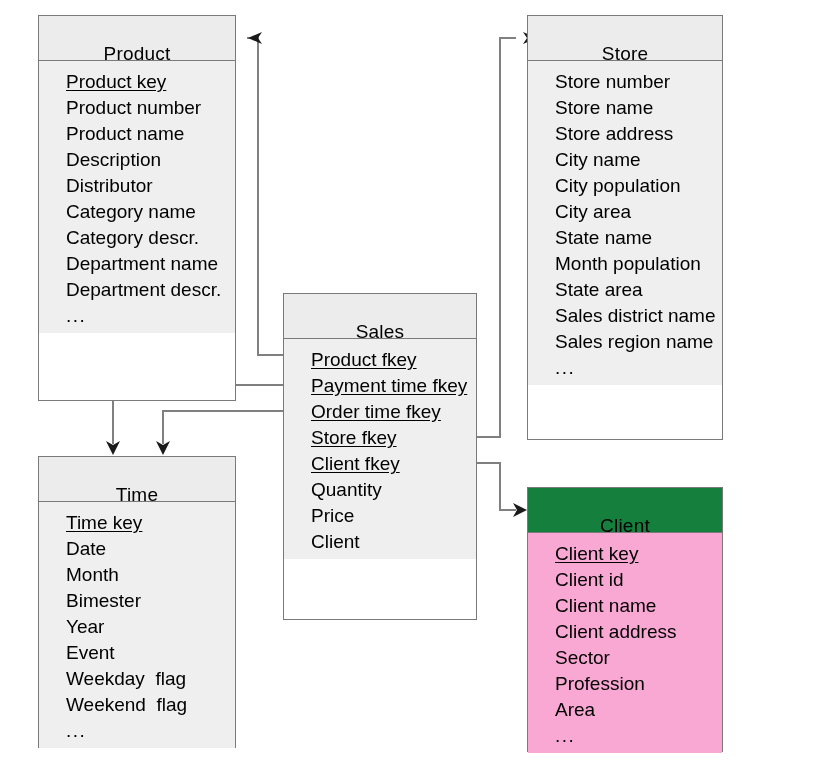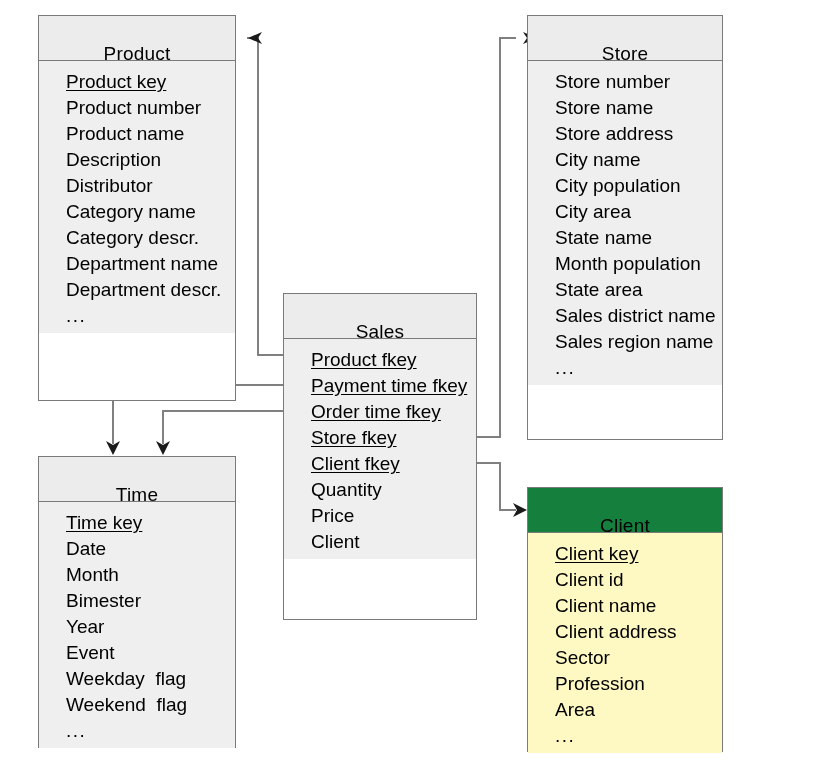--- a/index.html
+++ b/index.html
@@ -35,21 +35,21 @@
     color: #000000;
     letter-spacing: 0.2px;
     margin-top: 32px;
   }
   .entity-body {
     box-sizing: border-box;
     background: #efefef;
     padding: 8px 0 4px 0;
   }
   .entity--plainbody .entity-body {
-    background: #fef9c3;
+    background: #f9a8d4;
   }
   .entity--plainbody .entity-header {
     background: #15803d;
   }
   .attr {
     font-size: 19px;
     line-height: 26px;
     color: #000000;
     padding-left: 27px;
     white-space: pre;

